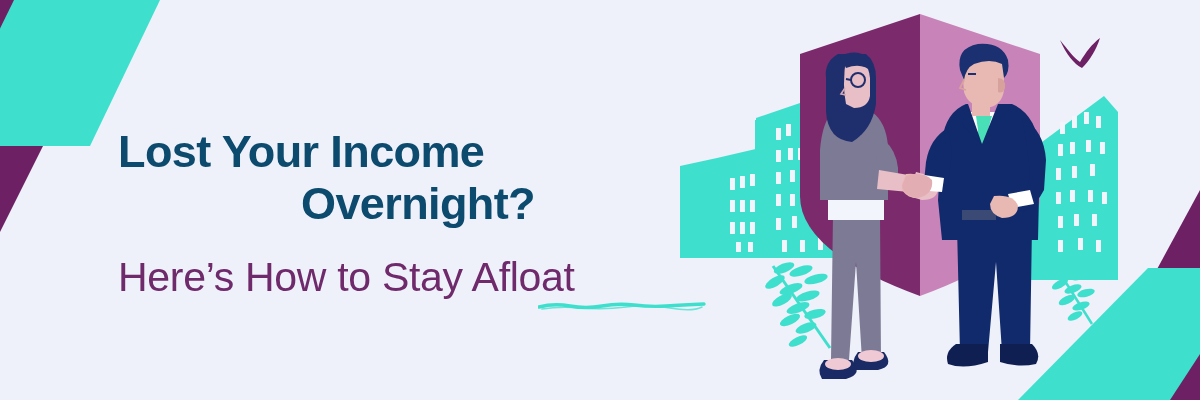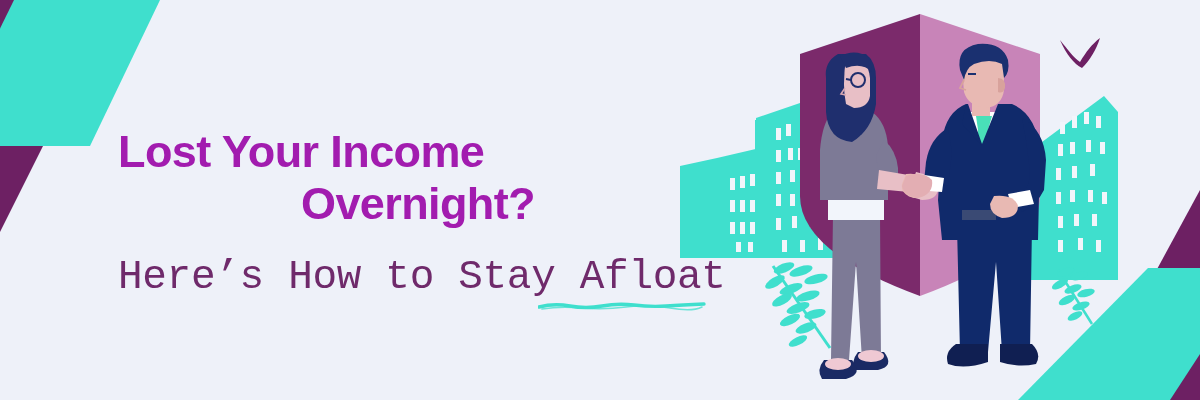--- a/index.html
+++ b/index.html
@@ -32,35 +32,35 @@
     top: 125px;
     width: 600px;
     z-index: 5;
   }
   .headline {
     font-family: "Liberation Sans", sans-serif;
     font-weight: bold;
     font-size: 45px;
     line-height: 54px;
     letter-spacing: -0.6px;
-    color: #a21caf;
+    color: #0c4a6e;
     margin: 0;
     white-space: nowrap;
   }
   .headline-line2 {
     margin-top: -2px;
     text-align: center;
   }
   .subhead-wrap {
     position: relative;
     margin-top: 22px;
     display: inline-block;
   }
   .subhead {
-    font-family: Liberation Mono, monospace;
+    font-family: Liberation Sans, sans-serif;
     font-weight: normal;
     font-size: 41px;
     line-height: 48px;
     letter-spacing: -0.3px;
     color: #6f2a6b;
     margin: 0;
     white-space: nowrap;
   }
   .squiggle {
     position: absolute;

